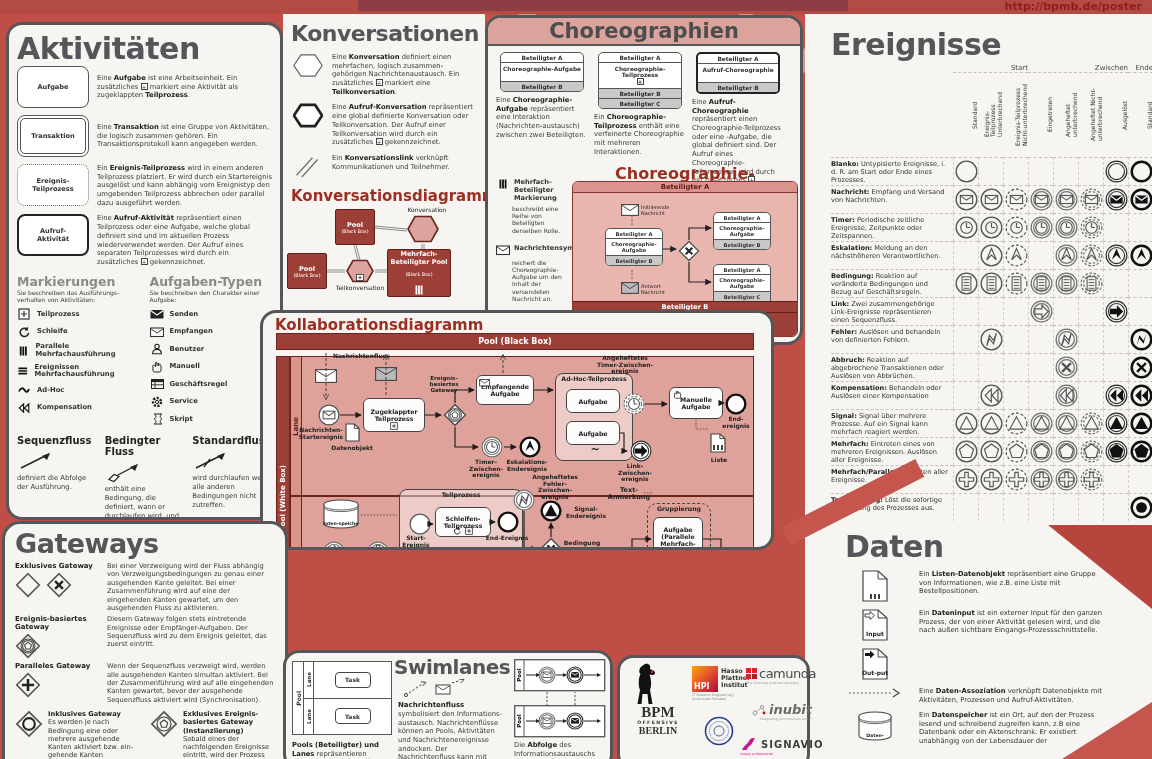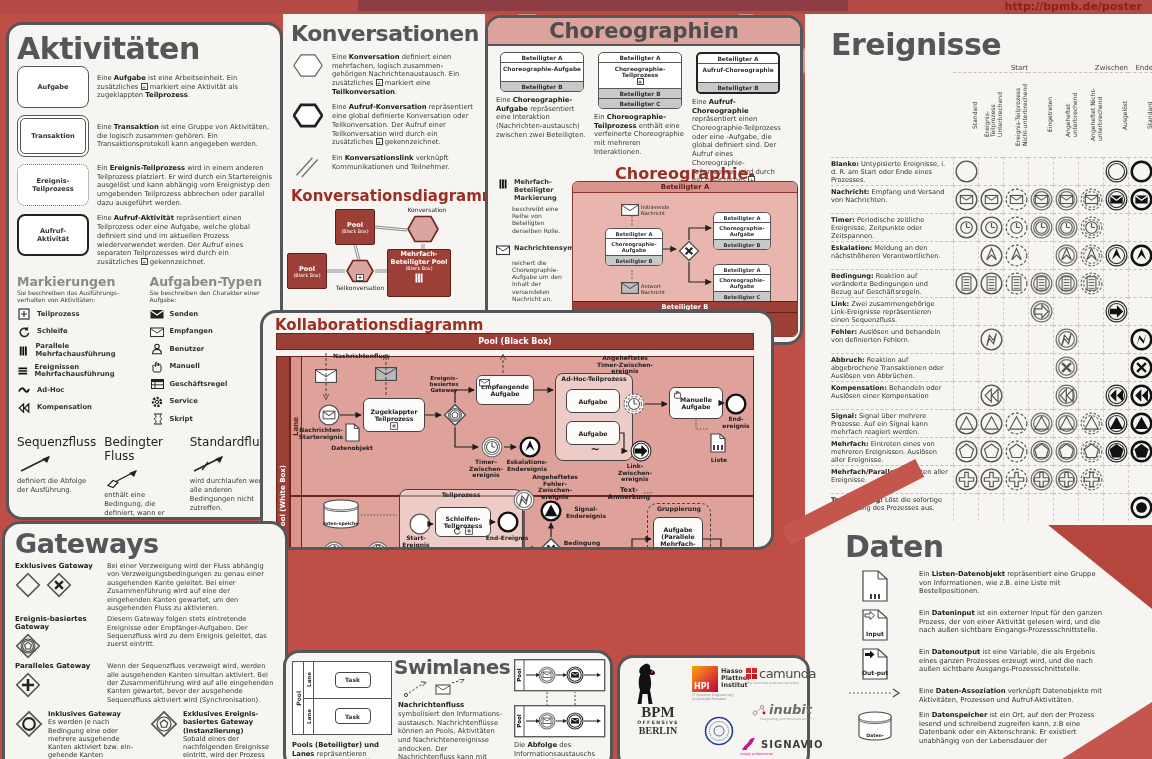--- a/index.html
+++ b/index.html
@@ -24,21 +24,21 @@
 .akt-row{display:flex;gap:8px;margin-bottom:7px;align-items:flex-start}
 .shp{flex:0 0 72px;height:42px;border:1.5px solid #555;border-radius:8px;background:#fff;display:flex;align-items:center;justify-content:center;text-align:center;font-size:6.6px;font-weight:bold;color:#333;position:relative}
 .shp.transaction:after{content:'';position:absolute;inset:2px;border:1.1px solid #555;border-radius:5px}
 .shp.event{border:1.3px dotted #777}
 .shp.call{border-width:2.6px;border-color:#222}
 .subhead{font-size:12.5px;color:#8a8a88;font-weight:bold}
 .mt-cols{display:flex;gap:10px;margin-top:4px}
 .mt-item{display:flex;align-items:center;gap:6px;margin-top:5.5px;font-size:6.8px;font-weight:bold;color:#333;line-height:1.1}
 .fl-cols{display:flex;gap:8px;margin-top:10px}
 .fl-col{flex:1}
-.fl-col .fh{font-size:12px;font-weight:normal;color:#222}
+.fl-col .fh{font-size:10px;font-weight:bold;color:#222}
 
 #konv{left:283px;top:13px;width:202px;height:322px;border-radius:0 0 14px 14px;padding:8px 8px 0 8px}
 .kv-item{display:flex;gap:7px;margin-top:7px;align-items:flex-start}
 .kv-item .ic{flex:0 0 34px;display:flex;justify-content:center}
 
 #chor{left:485px;top:15px;width:318px;height:330px;overflow:hidden;padding:0}
 #chor .band{background:#dba39b;border-bottom:2px solid #55565a;border-radius:12px 12px 0 0;text-align:center;font-size:21px;font-weight:bold;color:#4c4d50;padding:1px 0}
 .ch-cols{display:flex;gap:6px;padding:6px 16px 0 8px}
 .ch-col{flex:1}
 .st{border:1.2px solid #555;border-radius:5px;overflow:hidden;background:#fff;font-size:5.8px;text-align:center;width:84px;margin:0 auto}
@@ -308,21 +308,21 @@
           </svg>
         </div>
         <div style="position: absolute; left: 52px; top: 4px; width: 40px; height: 36px; background: rgb(156, 63, 55); border: 1px solid rgb(95, 31, 26); color: rgb(255, 255, 255); text-align: center; display: flex; flex-direction: column; justify-content: center; align-items: center; border-radius: 2px;">
           <div style="font-size:6.5px;font-weight:bold">Pool</div>
           <div style="font-size:4.8px">(Black Box)</div>
         </div>
         <div style="position: absolute; left: 4px; top: 48px; width: 40px; height: 36px; background: rgb(156, 63, 55); border: 1px solid rgb(95, 31, 26); color: rgb(255, 255, 255); text-align: center; display: flex; flex-direction: column; justify-content: center; align-items: center; border-radius: 2px;">
           <div style="font-size:6.5px;font-weight:bold">Pool</div>
           <div style="font-size:4.8px">(Black Box)</div>
         </div>
-        <div style="position: absolute; left: 104px; top: 44px; width: 64px; height: 48px; background: rgb(156, 63, 55); border: 1px solid rgb(95, 31, 26); color: rgb(255, 255, 255); text-align: center; display: flex; flex-direction: column; justify-content: flex-start; align-items: center; border-radius: 2px;">
+        <div style="position: absolute; left: 104px; top: 44px; width: 64px; height: 48px; background: rgb(156, 63, 55); border: 1px solid rgb(95, 31, 26); color: rgb(255, 255, 255); text-align: center; display: flex; flex-direction: column; justify-content: space-between; align-items: center; border-radius: 2px;">
           <div style="font-size:6.5px;font-weight:bold">Mehrfach-Beteiligter Pool</div>
           <div style="font-size:4.8px">(Black Box)</div>
           <div style="margin-top:1px">
             <svg width="14" height="12" viewBox="0 0 12 12" xmlns="http://www.w3.org/2000/svg">
               <path d="M3.4,1.5 V10.5 M6,1.5 V10.5 M8.6,1.5 V10.5" stroke="#fff" stroke-width="1.8"></path>
             </svg>
           </div>
         </div>
         <div style="position: absolute; left: 124px; top: 10px;">
           <svg width="32" height="28" viewBox="0 0 32 28" xmlns="http://www.w3.org/2000/svg">
@@ -1361,21 +1361,20 @@
         </div>
         <div class="dt-row">
           <span class="ic">
             <svg width="26" height="32" viewBox="0 0 26 32" xmlns="http://www.w3.org/2000/svg">
               <path d="M1,1 H16.1 L25,9.0 V31 H1 Z" fill="#fff" stroke="#444" stroke-width="1.2"></path>
               <path d="M16.1,1 V9.0 H25" fill="none" stroke="#444" stroke-width="1"></path>
               <path d="M3,5 h5 v-2.5 l4.5,4 l-4.5,4 V8 h-5 Z" fill="#111"></path>
               <text x="13" y="27" font-size="6" text-anchor="middle" fill="#222" font-weight="bold">Out-put</text>
             </svg>
           </span>
-          <span class="tx">Ein <b>Datenoutput</b> ist eine Variable, die als Ergebnis eines ganzen Prozesses erzeugt wird, und die nach außen sichtbare Ausgangs-Prozessschnittstelle.</span>
         </div>
         <div class="dt-row">
           <span class="ic">
             <svg width="56" height="12" viewBox="0 0 56 12" xmlns="http://www.w3.org/2000/svg">
               <path d="M2,6 H46" stroke="#444" stroke-width="1.2" stroke-dasharray="1.6,2.4" fill="none"></path>
               <path d="M46,2 L52,6 L46,10" fill="none" stroke="#444" stroke-width="1.2"></path>
             </svg>
           </span>
           <span class="tx">Eine <b>Daten-Assoziation</b> verknüpft Datenobjekte mit Aktivitäten, Prozessen und Aufruf-Aktivitäten.</span>
         </div>

